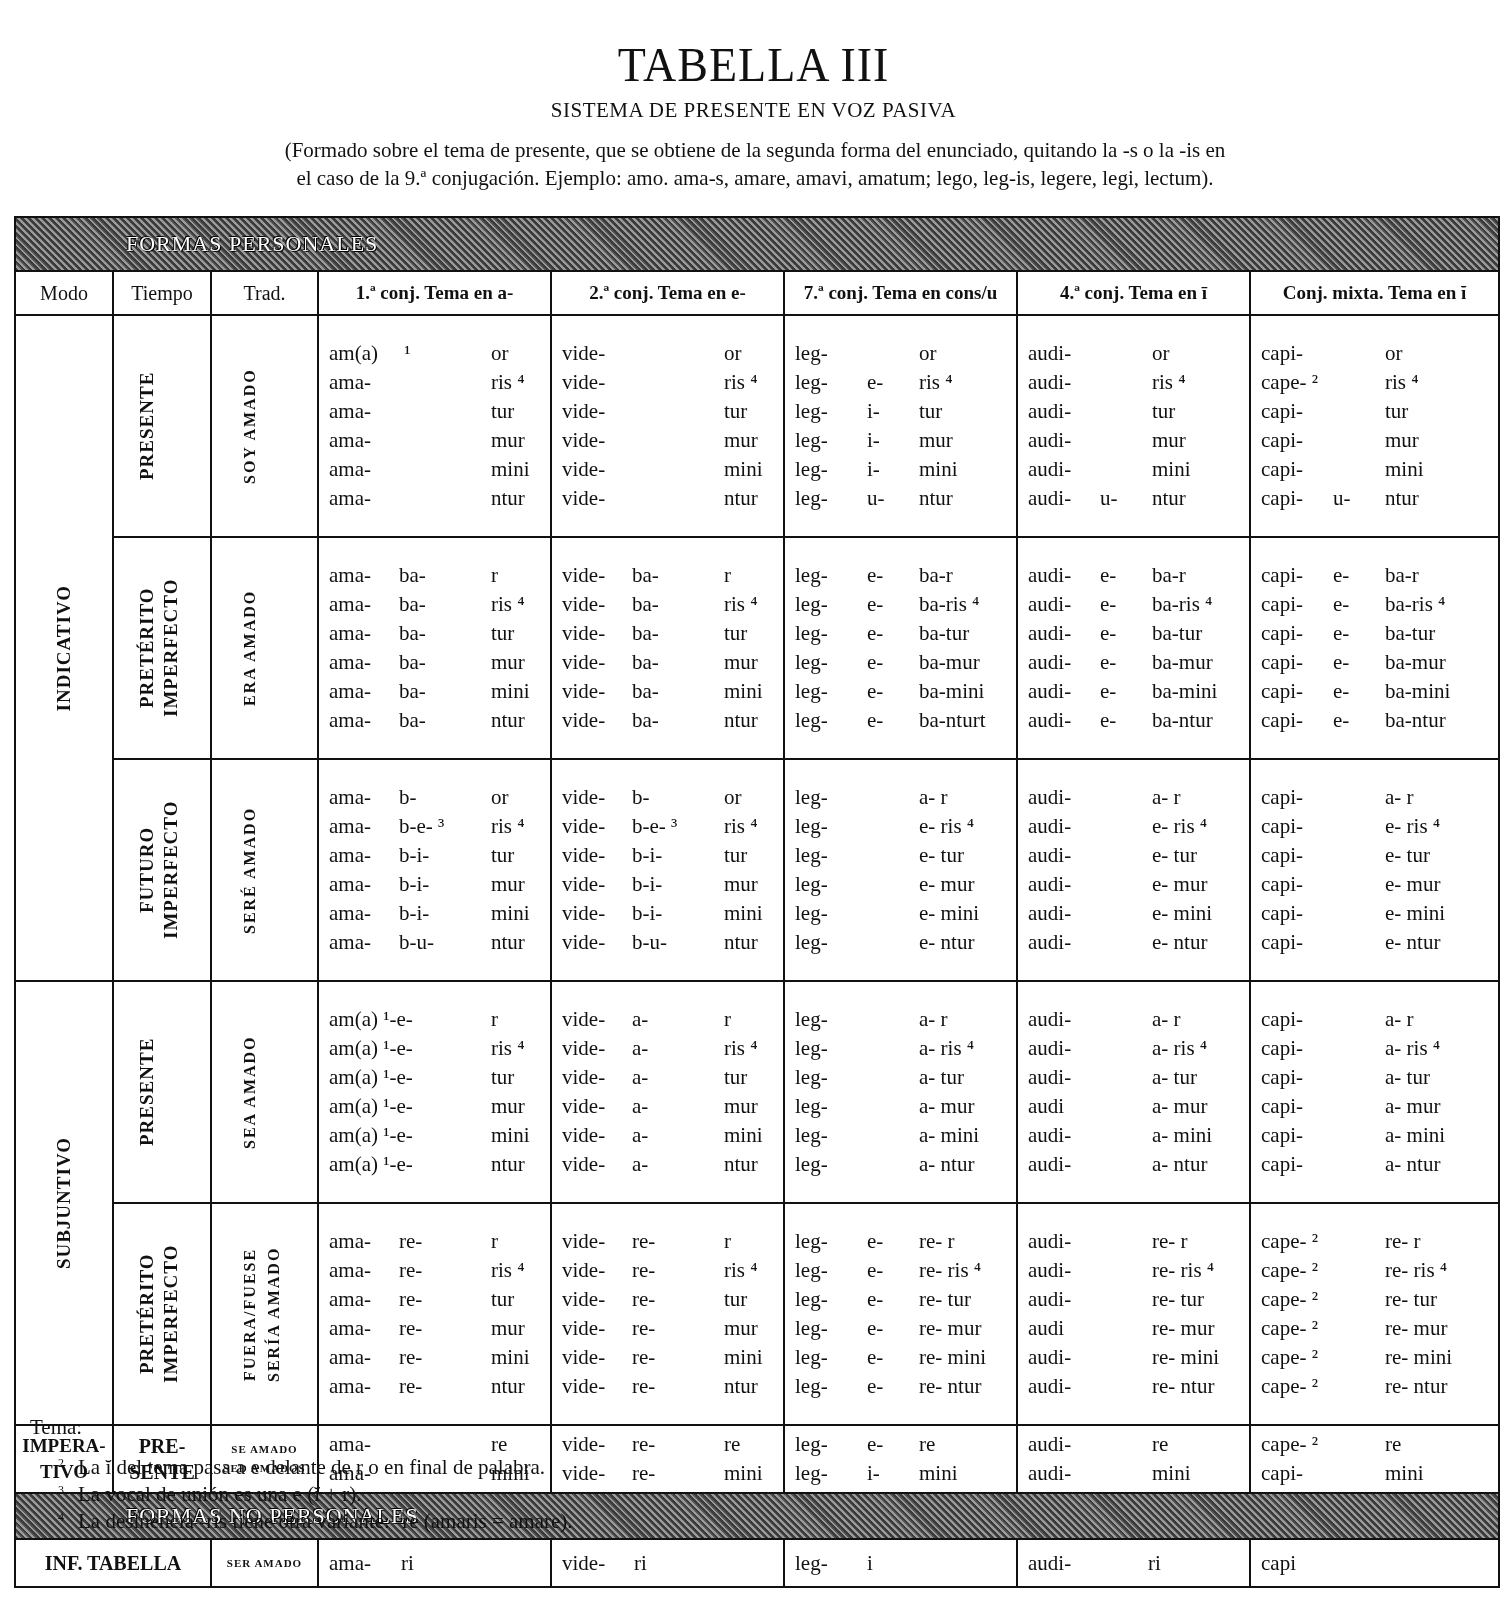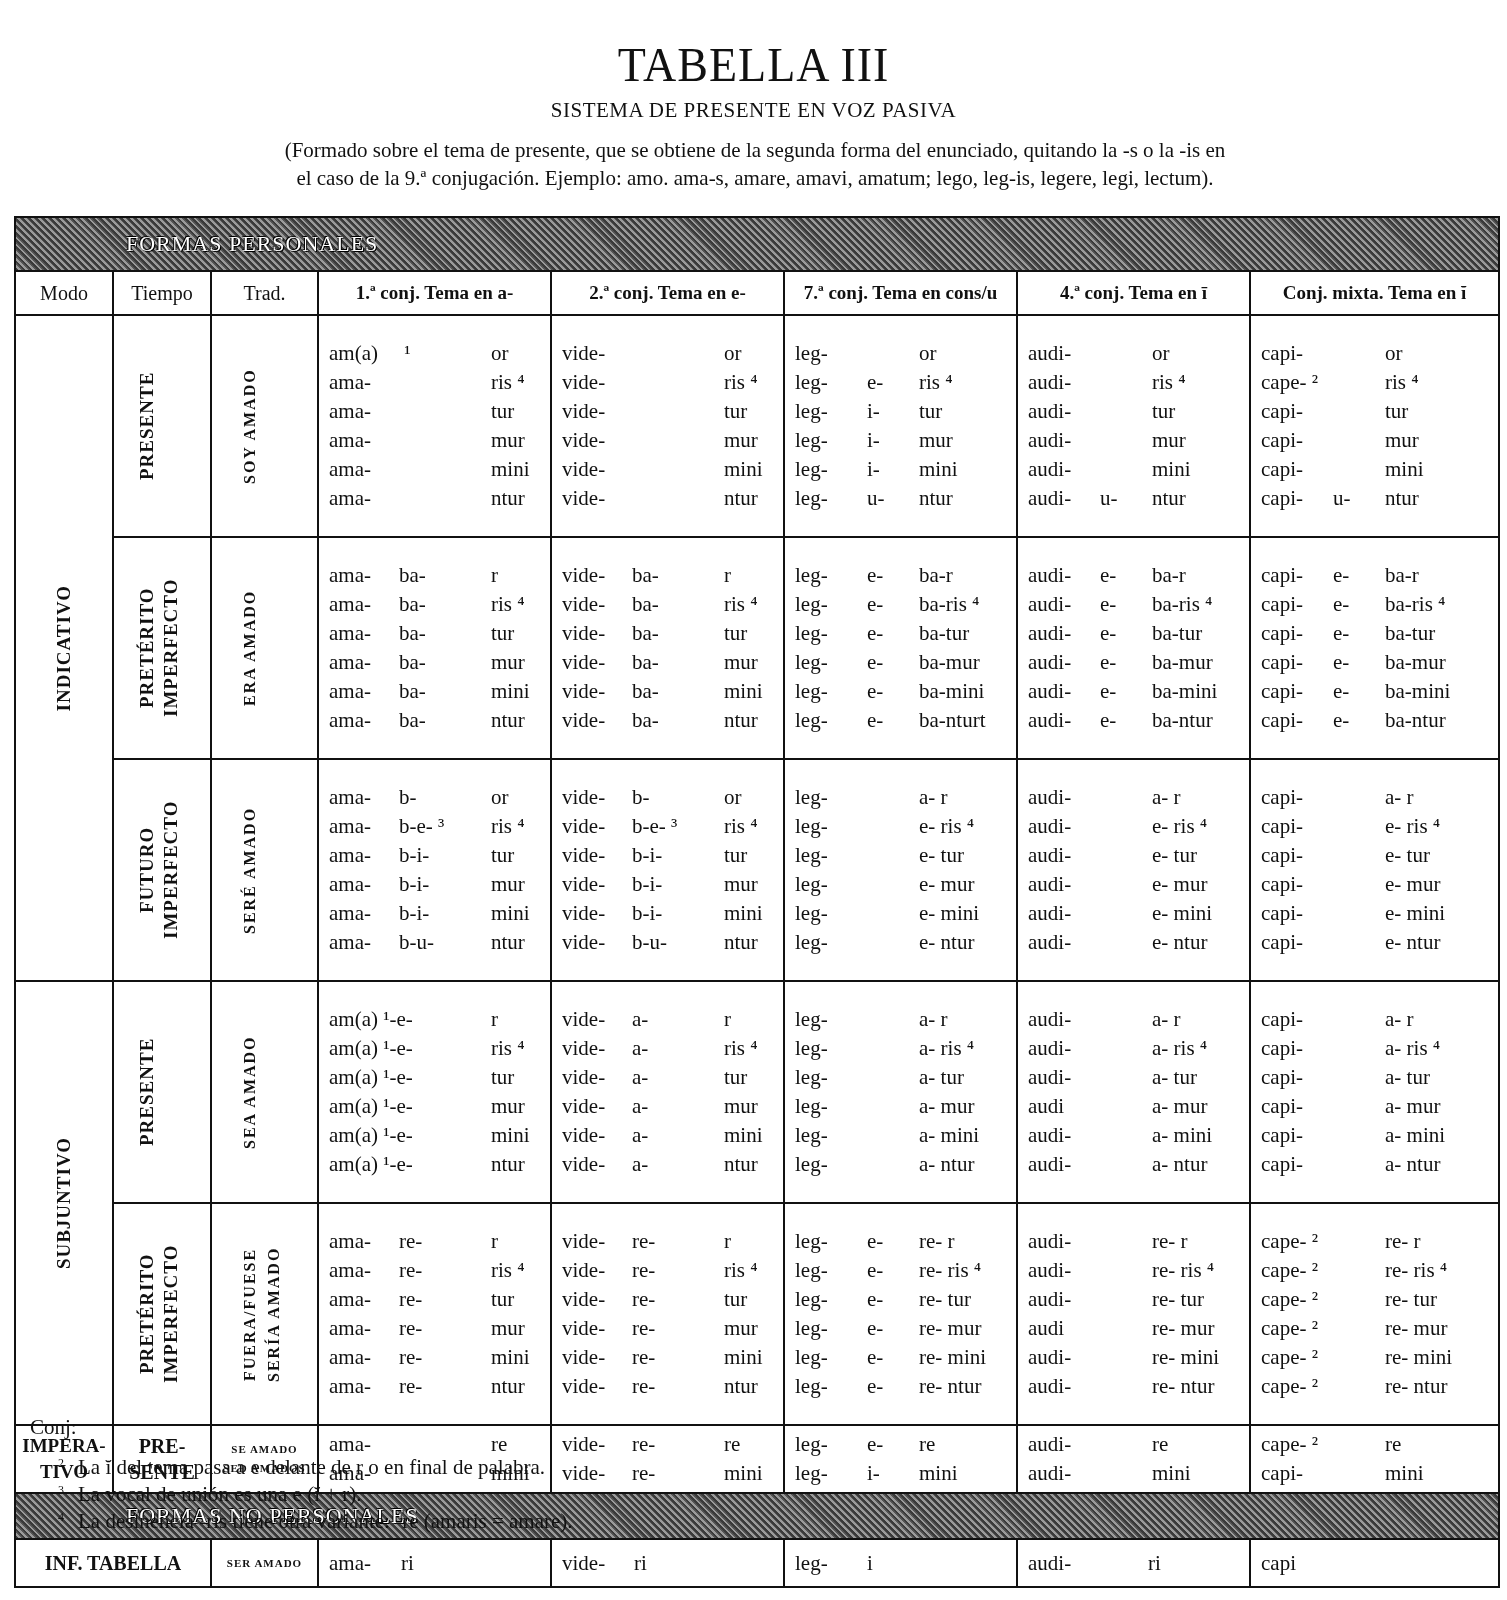--- a/index.html
+++ b/index.html
@@ -930,19 +930,19 @@
           <div class="frow">
             <span style="width:72px">capi</span>
             <span></span>
           </div>
         </td>
       </tr>
     </tbody>
 </table>
 
 <div class="notes">
-  <div class="head">Conj:</div>
+  <div class="head">Tema:</div>
   <div id="notes-list">
       <div class="note"><sup>2</sup><span>La ĭ del tema pasa a e delante de r o en final de palabra.</span></div>
       <div class="note"><sup>3</sup><span>La vocal de unión es una e (ĭ + r).</span></div>
       <div class="note"><sup>4</sup><span>La desinencia -ris tiene otra variante: -re (amaris = amare).</span></div>
     </div>
 </div>
 
 </body></html>

